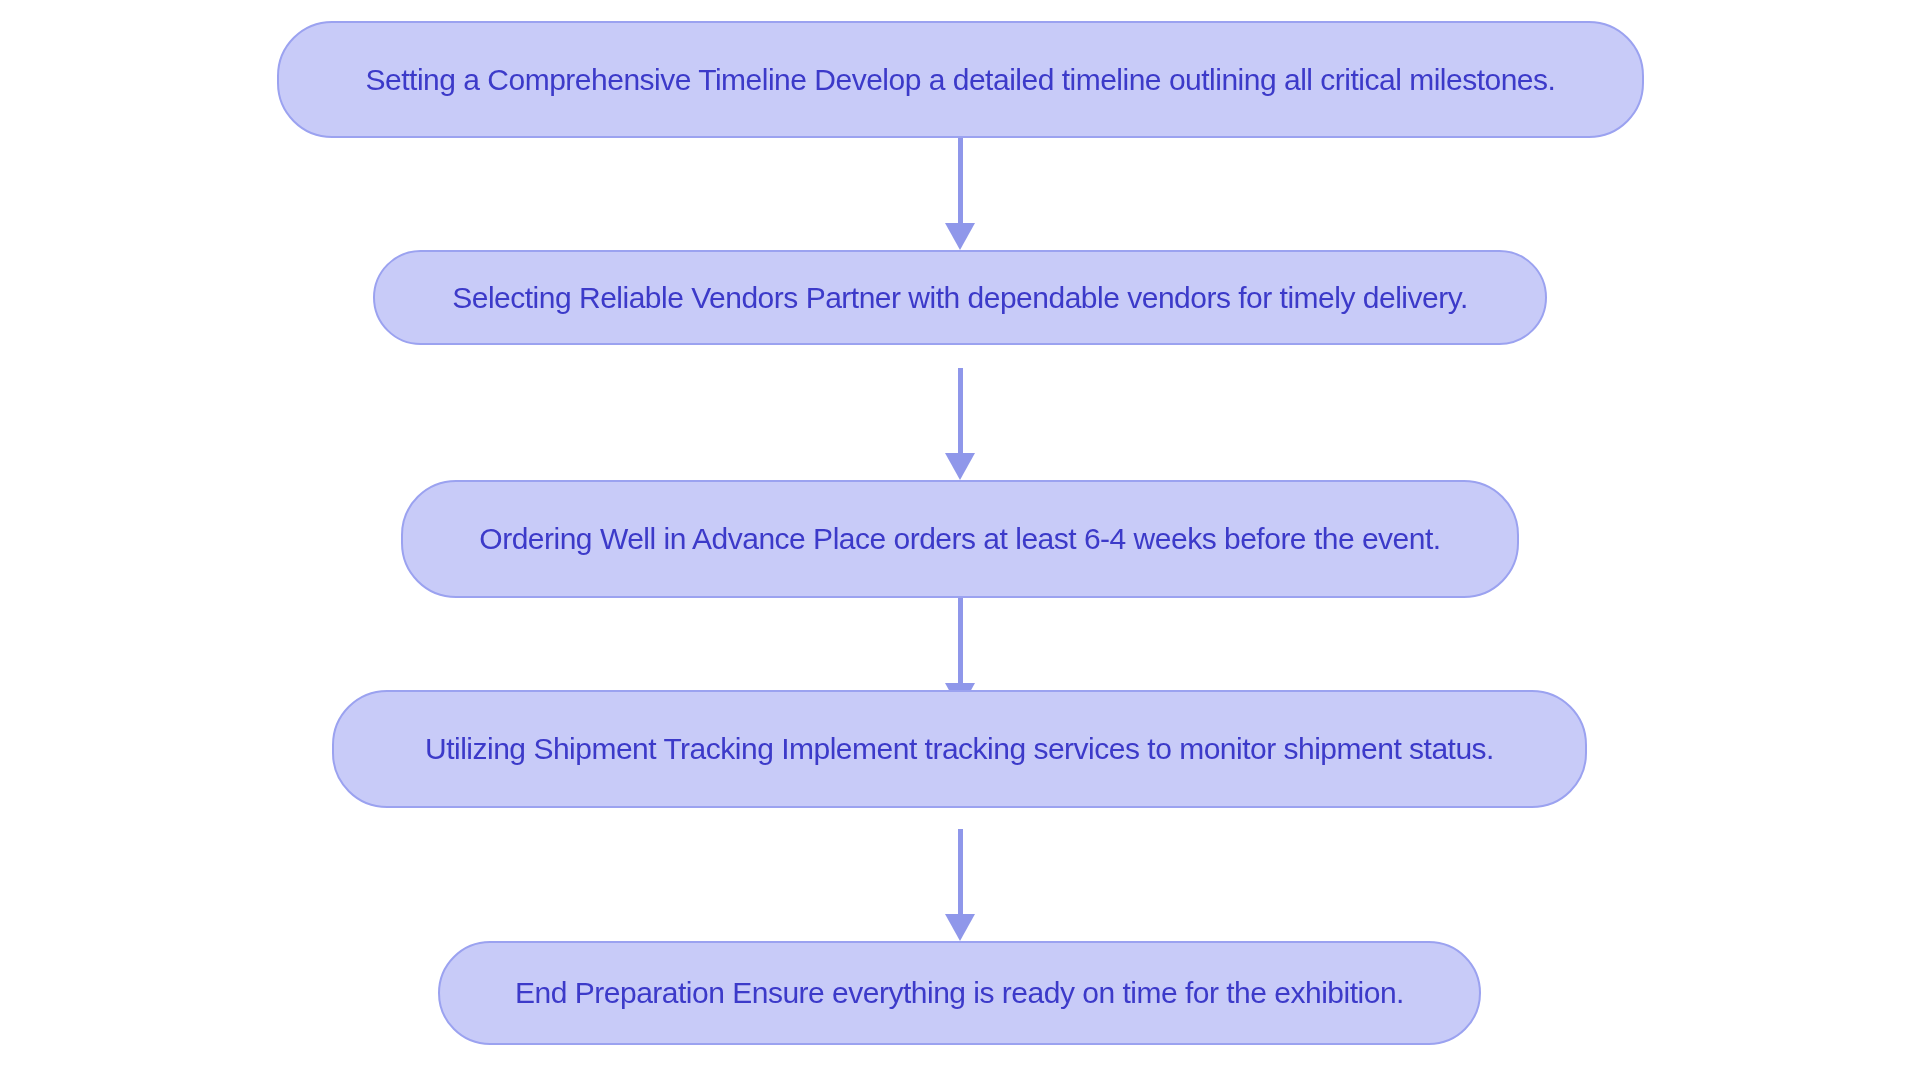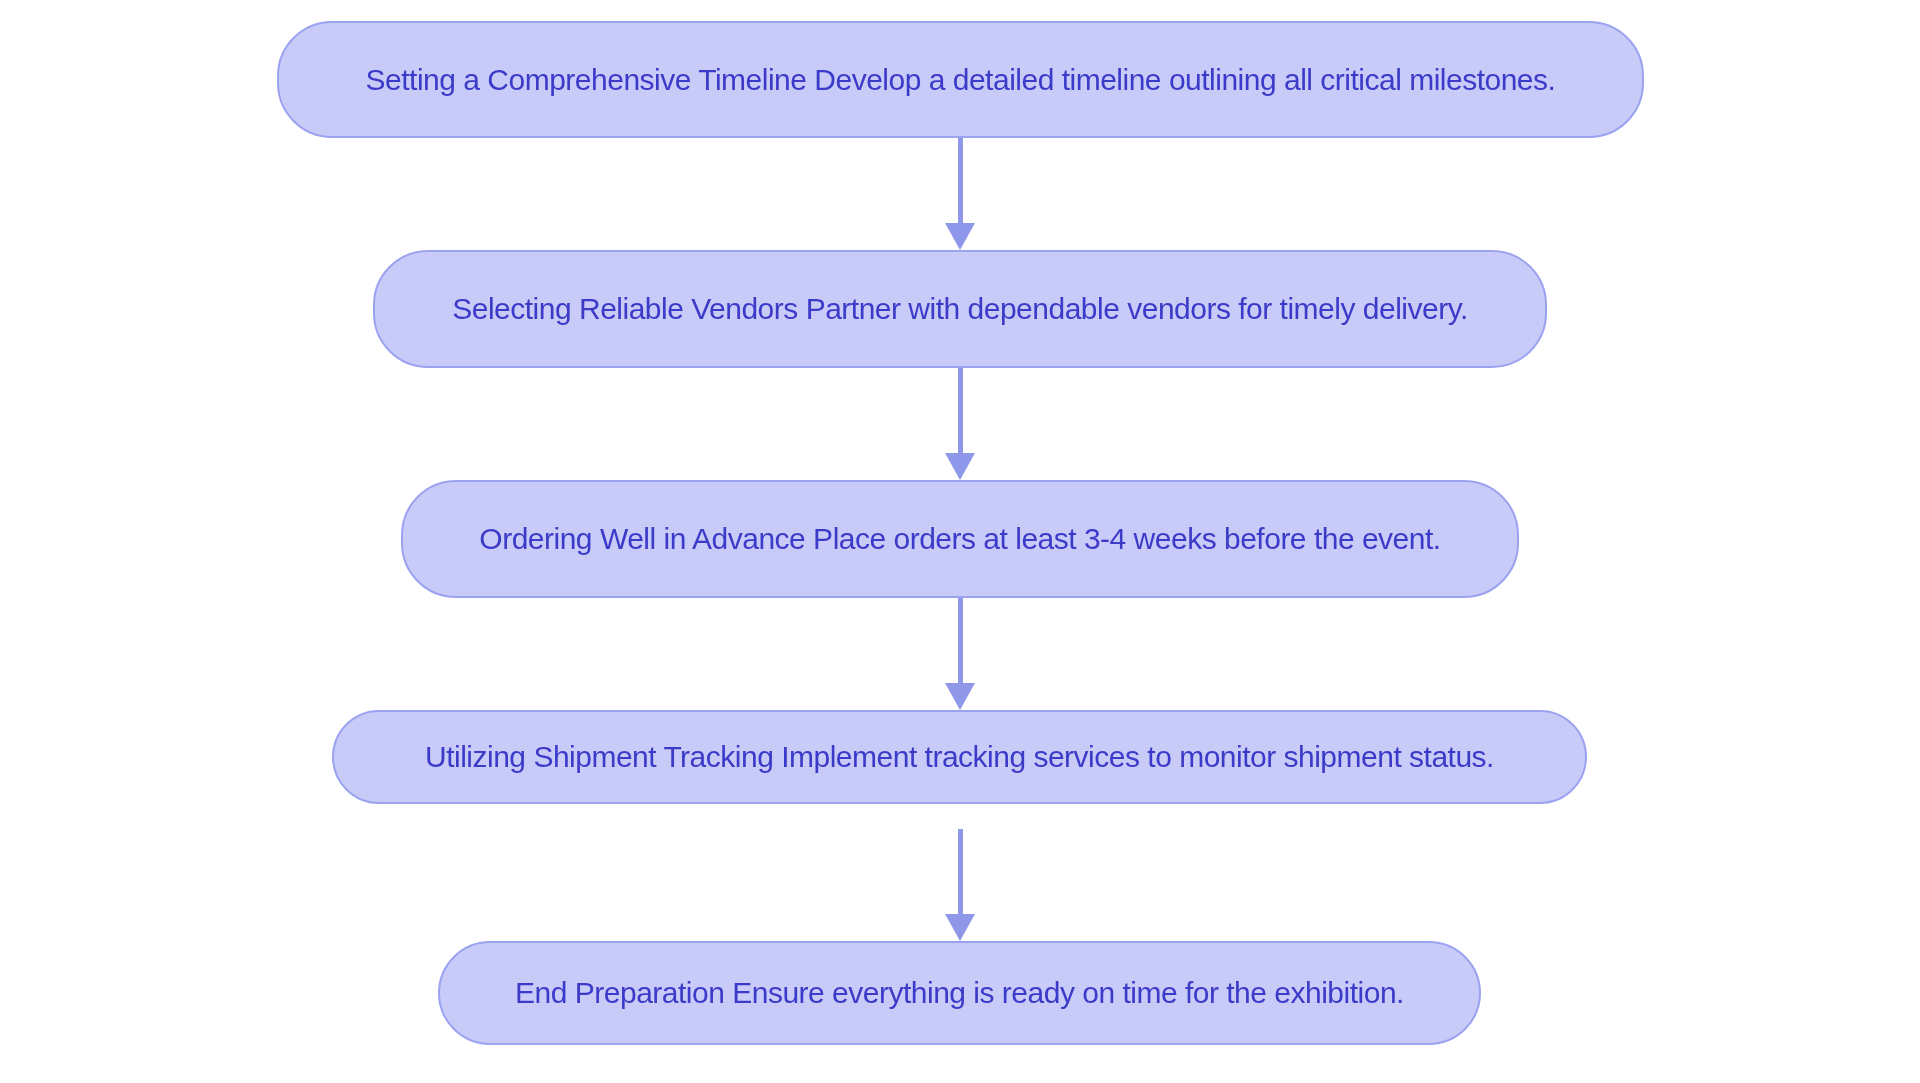--- a/index.html
+++ b/index.html
@@ -27,23 +27,23 @@
     text-align: center;
   }
   .flow-node .node-label {
     color: var(--node-text, #3c3ac9);
     font-size: 30px;
     letter-spacing: -0.5px;
     white-space: nowrap;
     line-height: 1.2;
   }
   .node-1 { left: 277px; top: 21px;  width: 1367px; height: 117px; }
-  .node-2 { left: 373px; top: 250px; width: 1174px; height: 118px; }
+  .node-2 { left: 373px; top: 250px; width: 1174px; height: 95px; }
   .node-3 { left: 401px; top: 480px; width: 1118px; height: 118px; }
-  .node-4 { left: 332px; top: 710px; width: 1255px; height: 94px; }
+  .node-4 { left: 332px; top: 690px; width: 1255px; height: 118px; }
   .node-5 { left: 438px; top: 941px; width: 1043px; height: 104px; }
 
   .flow-arrow {
     position: absolute;
     left: 945px;
     width: 30px;
     height: 112px;
     display: flex;
     flex-direction: column;
     align-items: center;
@@ -82,21 +82,21 @@
   <div class="flow-node node-2">
     <span class="node-label">Selecting Reliable Vendors Partner with dependable vendors for timely delivery.</span>
   </div>
 
   <div class="flow-arrow arrow-2">
     <div class="arrow-line"></div>
     <div class="arrow-head"></div>
   </div>
 
   <div class="flow-node node-3">
-    <span class="node-label">Ordering Well in Advance Place orders at least 3-4 weeks before the event.</span>
+    <span class="node-label">Ordering Well in Advance Place orders at least 6-4 weeks before the event.</span>
   </div>
 
   <div class="flow-arrow arrow-3">
     <div class="arrow-line"></div>
     <div class="arrow-head"></div>
   </div>
 
   <div class="flow-node node-4">
     <span class="node-label">Utilizing Shipment Tracking Implement tracking services to monitor shipment status.</span>
   </div>

